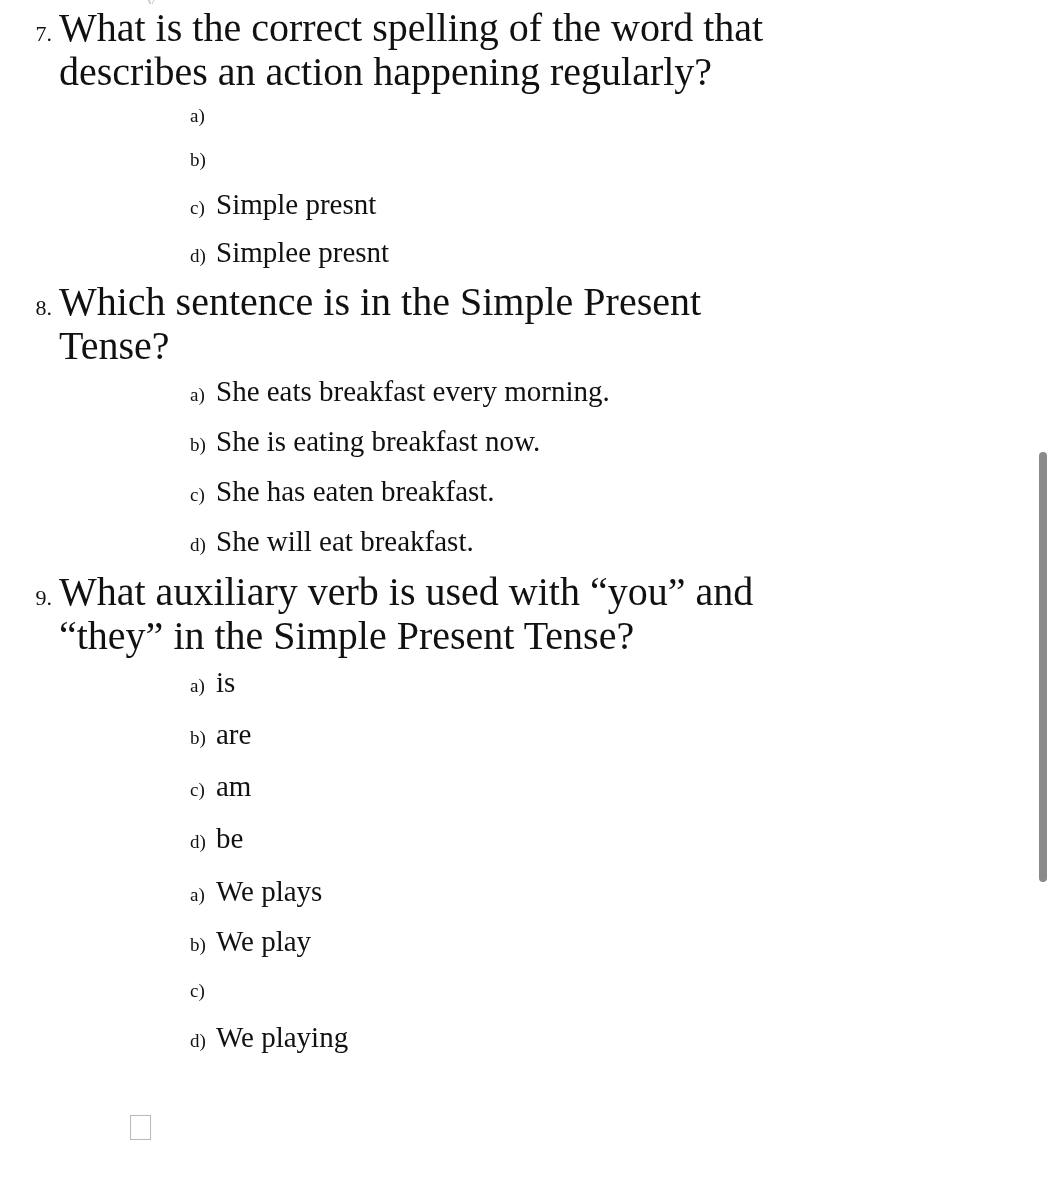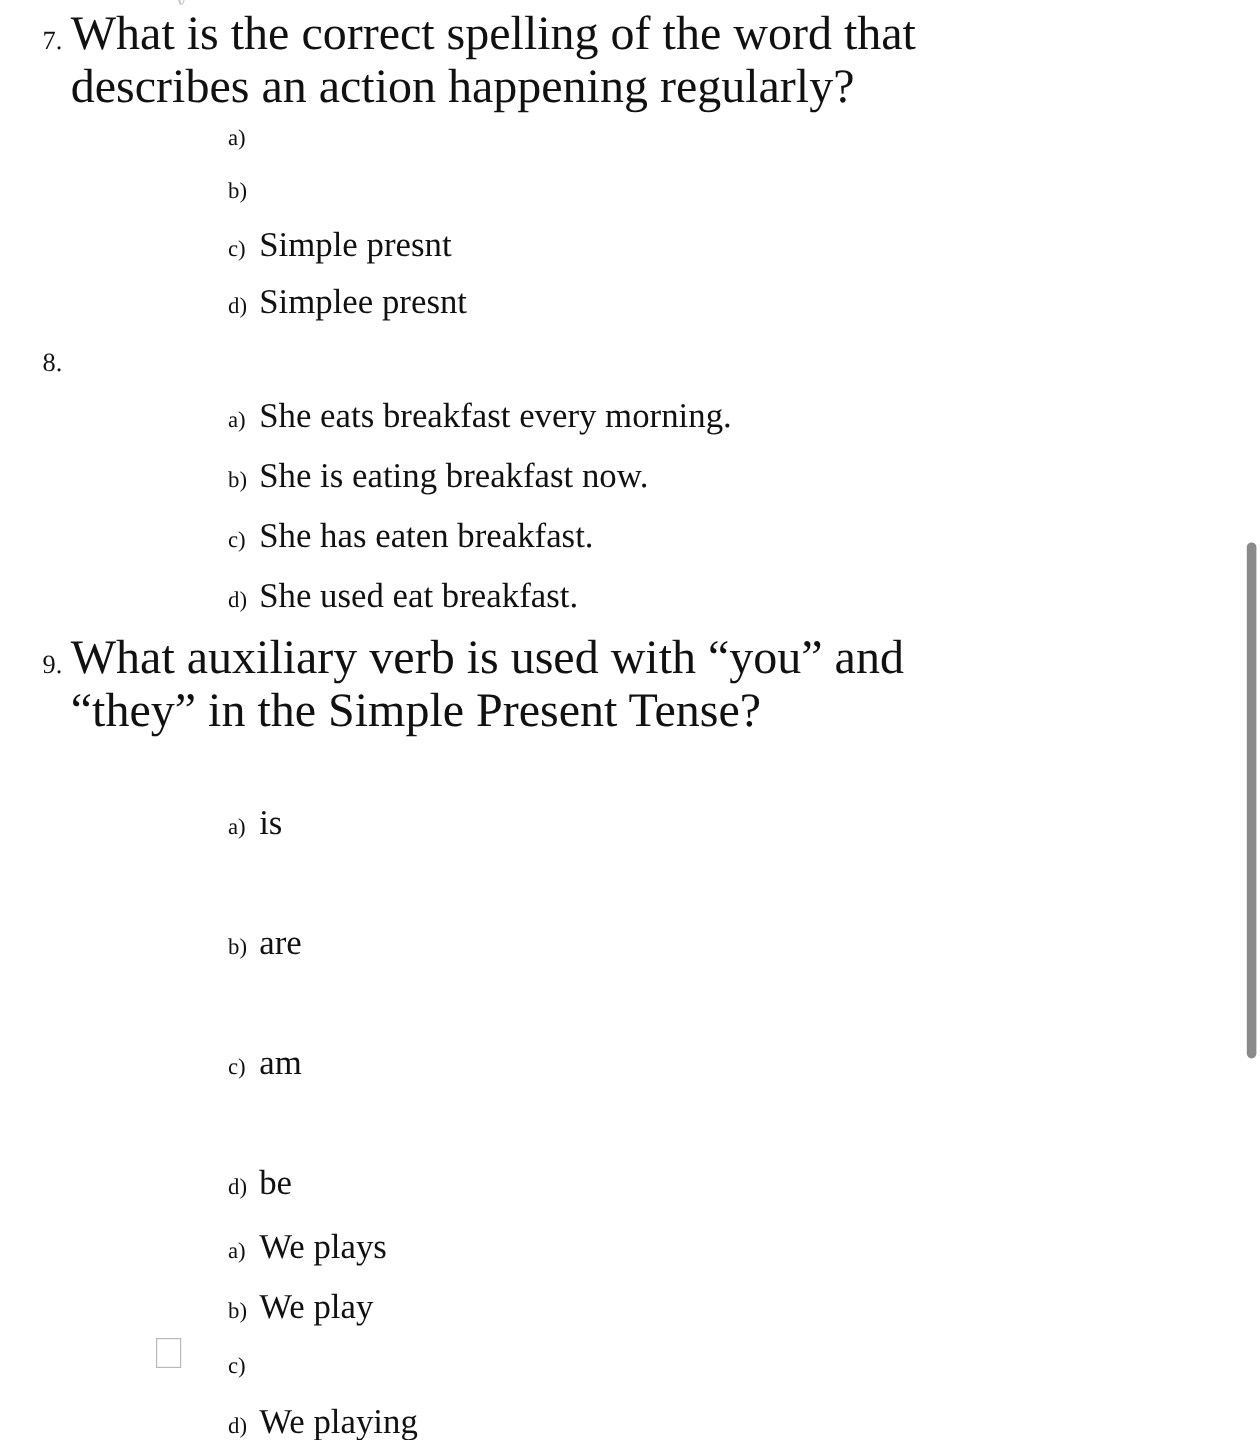--- a/index.html
+++ b/index.html
@@ -101,21 +101,21 @@
     color: #111;
     font-family: "Liberation Serif", serif;
   }
 
   
   .tight .opt { line-height: 44px; }
   .tight .opt-letter { line-height: 44px; }
   .tight .opt-text { line-height: 44px; }
 
   .loose .opt-letter { line-height: 48px; }
-  .loose .opt-text { line-height: 48px; margin-top: 48px; }
+  .loose .opt-text { line-height: 48px; }
 
   .checkbox-row {
     position: absolute;
     left: 130px;
     top: 1115px;
   }
   .checkbox {
     width: 19px;
     height: 23px;
     border: 1.5px solid #b9b9b9;
@@ -179,37 +179,38 @@
         <div class="opt">
           <div class="opt-letter">d)</div>
           <div class="opt-text">Simplee presnt</div>
         </div>
       </div>
     </div>
 
     <div class="q-block">
       <div class="q-line">
         <div class="q-num">8.</div>
+        <div class="q-text">Which sentence is in the Simple Present Tense?</div>
       </div>
       <div class="options">
         <div class="opt">
           <div class="opt-letter">a)</div>
           <div class="opt-text">She eats breakfast every morning.</div>
         </div>
         <div class="opt">
           <div class="opt-letter">b)</div>
           <div class="opt-text">She is eating breakfast now.</div>
         </div>
         <div class="opt">
           <div class="opt-letter">c)</div>
           <div class="opt-text">She has eaten breakfast.</div>
         </div>
         <div class="opt">
           <div class="opt-letter">d)</div>
-          <div class="opt-text">She used eat breakfast.</div>
+          <div class="opt-text">She will eat breakfast.</div>
         </div>
       </div>
     </div>
 
     <div class="q-block loose">
       <div class="q-line">
         <div class="q-num">9.</div>
         <div class="q-text">What auxiliary verb is used with “you” and “they” in the Simple Present Tense?</div>
       </div>
       <div class="options">

